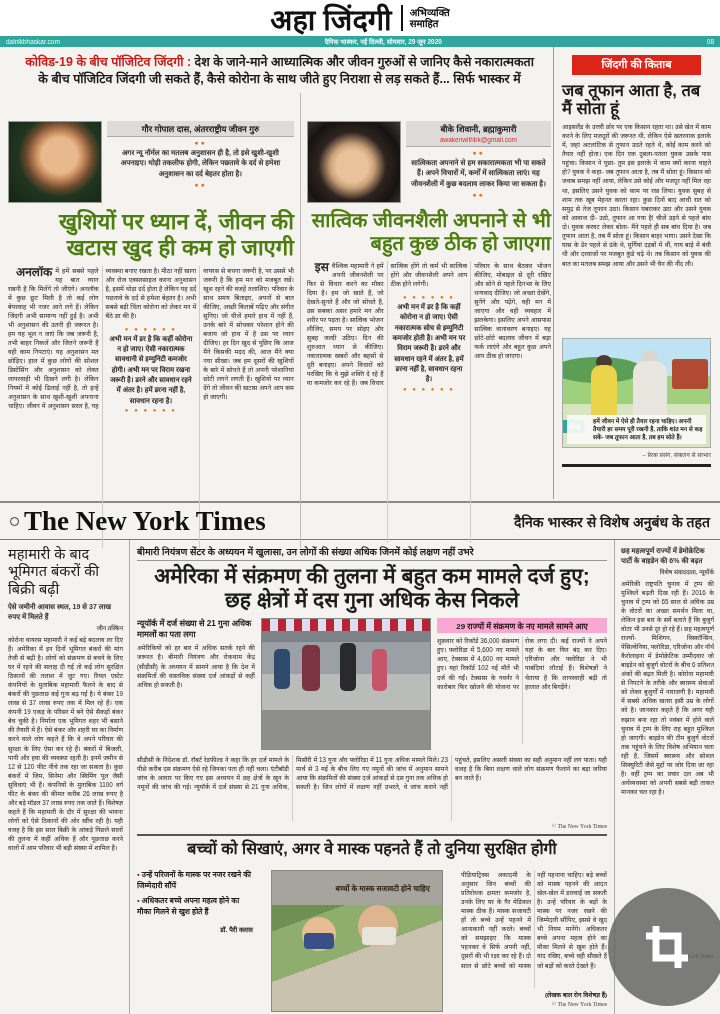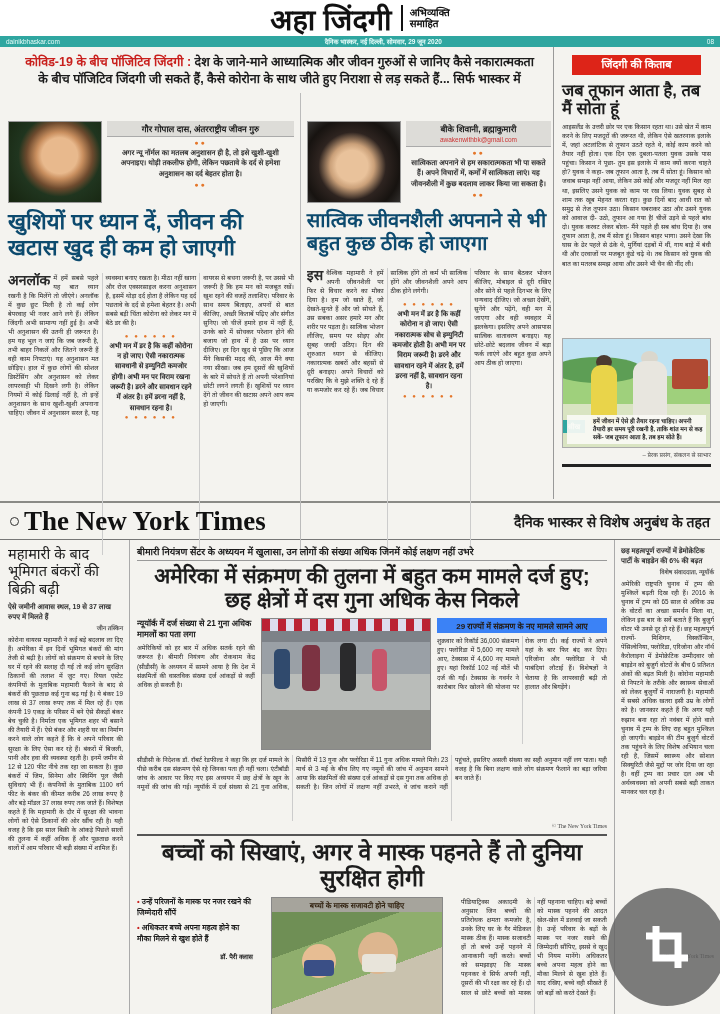--- a/index.html
+++ b/index.html
@@ -26,24 +26,24 @@
   .photo1{background:
      radial-gradient(circle at 55% 42%, #e8b98d 0 26%, #c98f5f 34%, #6d4a2e 48%, #20351f 60%, #16240f 100%);}
   .photo2{background:
      radial-gradient(circle at 48% 55%, #e9c29b 0 24%, #caa079 34%, #2e2420 52%, #171310 74%, #3c3a38 100%);}
   .art-right{flex:1;display:flex;flex-direction:column;align-items:center;}
   .author-strip{width:100%;background:#dddcd8;border-bottom:1px solid #aaa;text-align:center;
                 font-size:8.5px;font-weight:bold;padding:2px 0;}
   .author-strip .email{font-weight:normal;font-size:6.5px;color:#c33;}
   .dots{color:#e4762a;font-size:7px;letter-spacing:2px;line-height:1.6;}
   .intro-quote{font-size:7.2px;font-weight:bold;text-align:center;line-height:1.45;color:#333;padding:0 4px;}
-  .headline1{font-size:22px;font-weight:bold;text-align:left;line-height:1.18;color:#0c4a6e;margin:6px 0 12px;}
+  .headline1{font-size:22px;font-weight:bold;text-align:right;line-height:1.18;color:#4d7c0f;margin:6px 0 5px;}
   .body3{column-count:3;column-gap:7px;column-rule:1px solid #ccc;font-size:6.35px;line-height:1.42;
          text-align:justify;height:282px;overflow:hidden;color:#2a2a2a;}
-  .lead-word{font-size:14px;font-weight:bold;float:left;margin:0 3px 0 0;line-height:1;}
+  .lead-word{font-size:12px;font-weight:bold;float:left;margin:0 3px 0 8px;line-height:1;}
   .pq{font-weight:bold;text-align:center;font-size:6.9px;line-height:1.5;margin:5px 2px;break-inside:avoid;}
   .pq .pqdots{color:#e4762a;letter-spacing:2px;display:block;font-size:6px;}
   
   .bookcol{width:166px;border-left:1px solid #999;box-sizing:border-box;padding:6px 8px 0 8px;background:#f4f3ef;}
   .book-tag{background:#dd2418;color:#fff;font-weight:bold;text-align:center;font-size:11px;line-height:1.25;
             padding:3px 4px;margin:2px 10px 6px;}
   .book-head{font-size:16.5px;font-weight:bold;line-height:1.12;margin-bottom:4px;}
   .book-body{font-size:6.3px;line-height:1.45;text-align:justify;height:210px;overflow:hidden;color:#2a2a2a;}
   .illus{position:relative;margin-top:6px;height:108px;border:1px solid #aaa;
          background:linear-gradient(#bfe3f2 0 34%, #9fd07c 34% 60%, #d9e4c2 60% 100%);overflow:hidden;}
@@ -79,36 +79,36 @@
   .cen-sub{width:118px;flex:0 0 auto;}
   .cen-sub .bold-sub{font-size:8.2px;font-weight:bold;line-height:1.35;margin-bottom:3px;}
   .street-photo{width:168px;flex:0 0 auto;border:1px solid #888;background:
       linear-gradient(180deg,#7d8288 0 18%, #9aa0a6 18% 42%, #b9bcb9 42% 70%, #8e8f8a 70% 100%);position:relative;overflow:hidden;}
   .street-photo .b1{position:absolute;left:12px;top:30px;width:16px;height:40px;background:#304a6d;border-radius:5px;}
   .street-photo .b2{position:absolute;left:40px;top:26px;width:18px;height:46px;background:#7c3342;border-radius:5px;}
   .street-photo .b3{position:absolute;left:78px;top:24px;width:16px;height:48px;background:#2a2a2c;border-radius:5px;}
   .street-photo .b4{position:absolute;left:110px;top:30px;width:15px;height:42px;background:#c7556a;border-radius:5px;}
   .street-photo .awn{position:absolute;left:0;top:0;width:100%;height:12px;background:repeating-linear-gradient(90deg,#b23,#b23 8px,#dde 8px,#dde 16px);}
   .cen-right{flex:1;}
-  .grey-bar{background:#3b82f6;color:#23190f;font-weight:bold;font-size:8px;text-align:center;padding:2px;margin-bottom:3px;}
+  .grey-bar{background:#f9a8d4;color:#23190f;font-weight:bold;font-size:8px;text-align:center;padding:2px;margin-bottom:3px;}
   .cols2{column-count:2;column-gap:6px;column-rule:1px solid #ccc;}
   .cen-bottom{column-count:3;column-gap:7px;column-rule:1px solid #ccc;height:66px;margin-top:5px;}
   .nyt-right{width:106px;border-left:1px solid #aaa;box-sizing:border-box;padding:6px 6px 0;}
   
   .masks{border-top:2px solid #555;margin-top:5px;padding-top:2px;}
-  .masks h2{font-size:23px;font-weight:bold;text-align:center;margin:2px 0 6px;line-height:1.1;}
+  .masks h2{font-size:16px;font-weight:bold;text-align:center;margin:2px 0 12px;line-height:1.1;}
   .masks-row{display:flex;gap:18px;height:142px;overflow:hidden;}
   .masks-left{width:116px;flex:0 0 auto;}
   .bullet{font-size:7.6px;font-weight:bold;line-height:1.4;margin-bottom:5px;}
   .bullet::before{content:"• ";color:#c81f1c;}
   .masks-byline{font-size:6.5px;font-weight:bold;text-align:right;margin-top:8px;}
   .baby-photo{width:170px;flex:0 0 auto;border:1px solid #888;position:relative;overflow:hidden;
       background:linear-gradient(160deg,#6f8f55 0 30%, #8fae6d 30% 55%, #c9c2ae 55% 100%);}
   .baby-photo .cap{position:absolute;left:0;top:0;right:0;background:#a6a49c;color:#30200e;font-weight:bold;
-      font-size:7.5px;text-align:center;padding:2px;}
+      font-size:7.5px;text-align:right;padding:12px;}
   .baby-photo .head1{position:absolute;left:30px;top:46px;width:34px;height:34px;background:#e7bd93;border-radius:50%;}
   .baby-photo .mask1{position:absolute;left:32px;top:62px;width:30px;height:16px;background:#3a4f86;border-radius:4px;}
   .baby-photo .head2{position:absolute;left:86px;top:34px;width:40px;height:42px;background:#ddb68f;border-radius:50%;}
   .baby-photo .mask2{position:absolute;left:90px;top:56px;width:34px;height:18px;background:#e8e4da;border-radius:4px;}
   .masks-right{flex:1;}
   .endnote{font-size:6.2px;font-weight:bold;text-align:right;margin-top:2px;}
   
   .crop-btn{position:absolute;left:608px;top:888px;width:118px;height:118px;border-radius:50%;
             background:rgba(96,96,96,.82);display:flex;align-items:center;justify-content:center;cursor:pointer;}
 </style>

